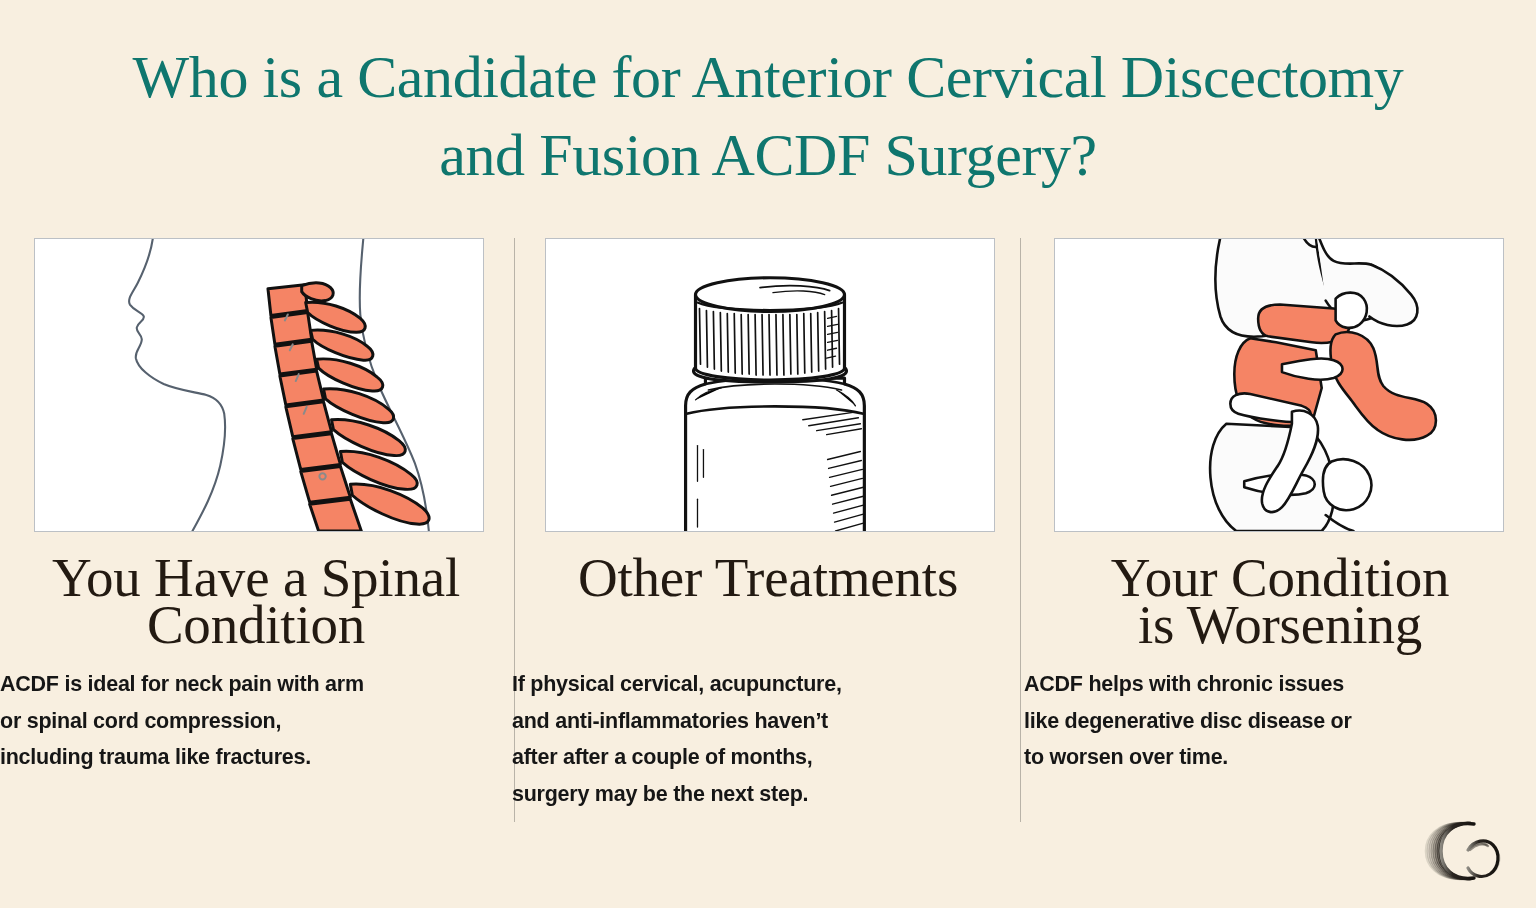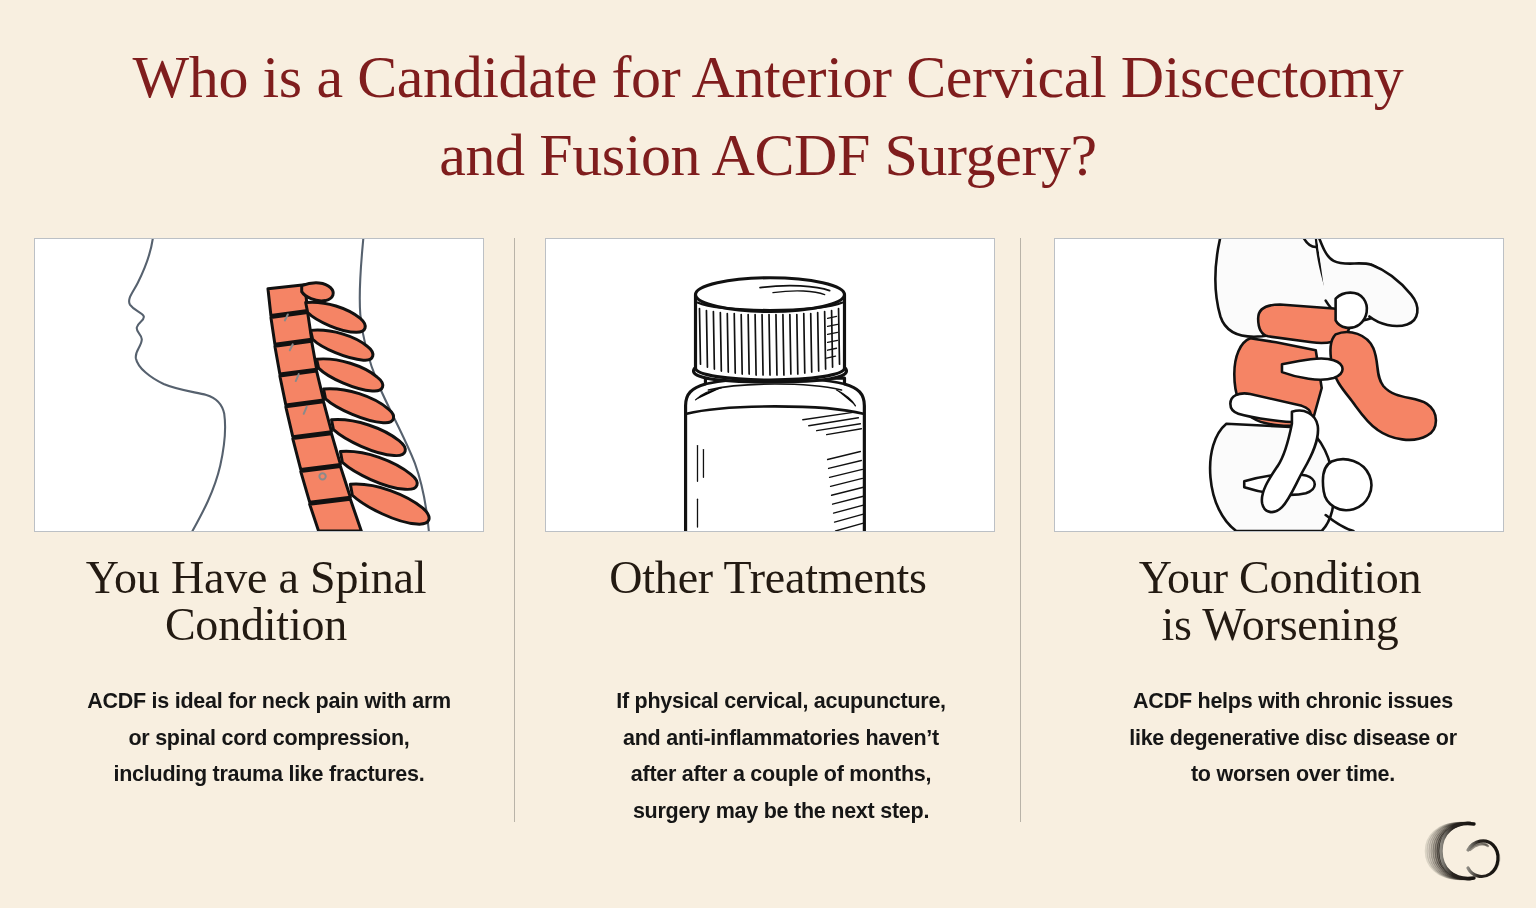--- a/index.html
+++ b/index.html
@@ -25,21 +25,21 @@
   
   .title-block {
     position: absolute;
     left: 50px;
     top: 38px;
     width: 1436px;
     text-align: center;
   }
   .title-line {
     font-family: "Liberation Serif", "DejaVu Serif", serif;
-    color: #7f1d1d;
+    color: #0f766e;
     font-size: 60px;
     line-height: 78px;
     letter-spacing: -0.4px;
     font-weight: 400;
     white-space: nowrap;
   }
 
   
   .columns {
     position: absolute;
@@ -89,39 +89,37 @@
   .illus-frame svg { display: block; width: 100%; height: 100%; }
 
   
   .card-heading {
     position: absolute;
     top: 316px;
     width: 100%;
     text-align: center;
     font-family: "Liberation Serif", "DejaVu Serif", serif;
     color: #231a12;
-    font-size: 46px;
+    font-size: 55px;
     line-height: 47px;
     font-weight: 400;
     letter-spacing: -0.2px;
   }
 
   
   .card-body {
     position: absolute;
-    top: 445px;
+    top: 428px;
     width: 100%;
-    text-align: center;
     font-family: "Liberation Sans", sans-serif;
     color: #161616;
     font-size: 21.5px;
     line-height: 36.5px;
     font-weight: bold;
     letter-spacing: -0.25px;
-    padding-left: 13px;
   }
   .card-body .ln { display: block; white-space: nowrap; }
 
   
   .logo {
     position: absolute;
     right: 28px;
     bottom: 18px;
     width: 96px;
     height: 78px;

